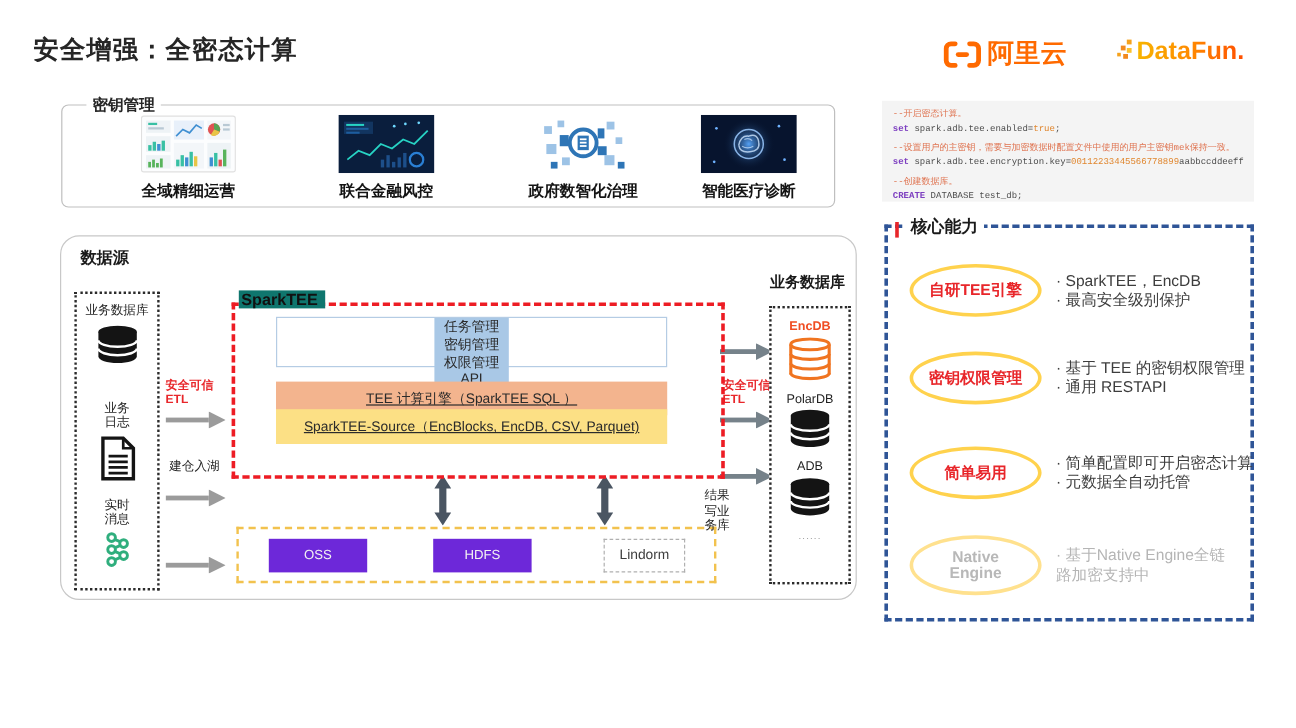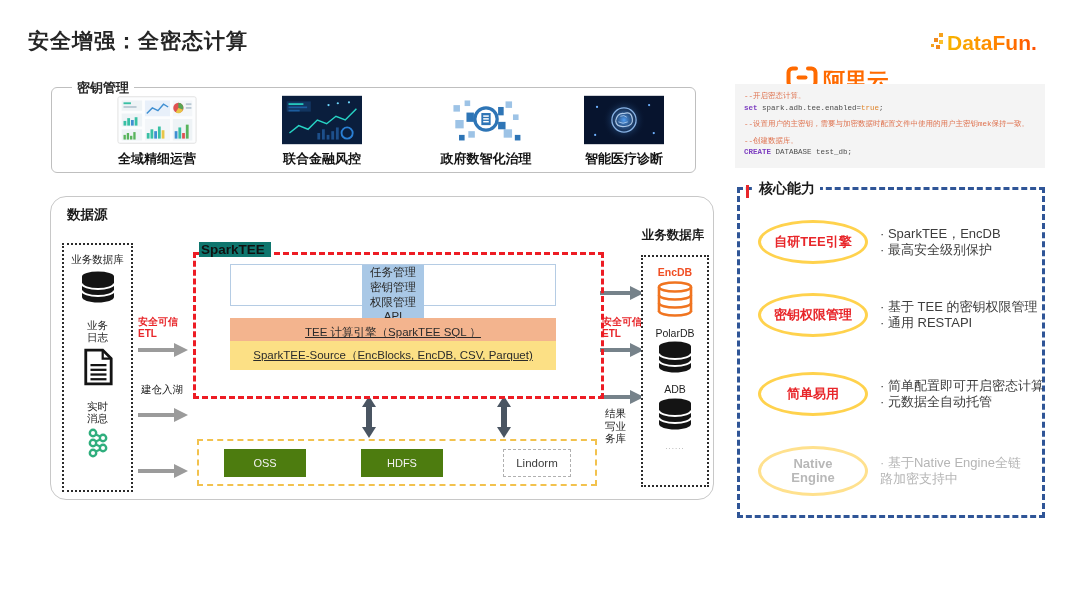--- a/index.html
+++ b/index.html
@@ -3,21 +3,21 @@
 <meta charset="utf-8">
 <style>
   html,body{margin:0;padding:0;}
   body{
     width:1080px;height:607px;position:relative;background:#fff;overflow:hidden;
     font-family:"Liberation Sans","DejaVu Sans",sans-serif;color:#333;
   }
   .abs{position:absolute;}
   
   .page-title{left:28px;top:27px;font-size:21px;font-weight:700;color:#262626;letter-spacing:1px;}
-  .ali-logo{left:786px;top:30px;display:flex;gap:5px;margin-top:36px;}
+  .ali-logo{left:786px;top:30px;display:flex;align-items:center;gap:5px;}
   .ali-text{font-size:22px;font-weight:800;color:var(--alibaba_orange,#ff6a00);}
   .df-logo{left:930px;top:31px;display:flex;align-items:flex-start;gap:2px;}
   .df-text{font-size:21px;font-weight:800;
     background:linear-gradient(90deg,#f7b500,#ff8a00,#ff4d00);
     -webkit-background-clip:text;background-clip:text;color:transparent;}
   
   .scn-box{left:51px;top:87px;width:643px;height:84px;border:1px solid #bfbfbf;border-radius:6px;}
   .scn-legend{left:20px;top:-9px;background:#fff;padding:0 5px;font-size:13px;font-weight:700;color:#262626;}
   .scn-item{width:120px;top:6px;text-align:center;}
   .scn-item svg{display:block;margin:0 auto;}
@@ -43,21 +43,21 @@
   .harrow.dark{color:#76828a;}
   .varrow{color:var(--dark_arrow,#4a5562);}
   .sparktee-lbl{left:148px;top:45px;font-size:13.5px;font-weight:700;color:#111;background:#0f766e;padding:0 6px 0 2px;z-index:3;}
   .red-box{left:142px;top:55px;width:405px;height:141px;border:3px dashed var(--accent_red,#ed1c24);z-index:1;}
   .mgmt-box{left:179px;top:67px;width:326px;height:42px;border:1px solid #b5cce4;background:#fff;display:flex;align-items:center;justify-content:space-between;padding:0 13px;box-sizing:border-box;z-index:2;flex-direction:column;}
   .mgmt-btn{width:62px;height:33px;background:var(--box_blue,#a9c8e6);display:flex;align-items:center;justify-content:center;font-size:11.5px;color:#2b2b2b;}
   .bar{left:179px;width:326px;display:flex;align-items:center;justify-content:center;font-size:11.5px;color:#2b2b2b;z-index:2;text-decoration:underline;}
   .bar-orange{top:121px;height:28px;background:var(--bar_orange,#f3b48e);}
   .bar-yellow{top:144px;height:29px;background:var(--bar_yellow,#fce085);}
   .store-box{left:146px;top:242px;width:400px;height:47px;border:2px dashed var(--storage_yellow,#f2c24e);box-sizing:border-box;}
-  .store-solid{top:8px;width:82px;height:28px;background:#4d7c0f;display:flex;align-items:center;justify-content:center;font-size:11px;color:#f2f2f2;}
+  .store-solid{top:8px;width:82px;height:28px;background:#6d28d9;display:flex;align-items:center;justify-content:center;font-size:11px;color:#f2f2f2;}
   .store-dashed{top:8px;left:304px;width:68px;height:28px;background:#fff;border:1.5px dashed #b0b0b0;display:flex;align-items:center;justify-content:center;font-size:11.5px;color:#3d3d3d;box-sizing:border-box;}
   .bizdb-title{left:586px;top:30px;width:72px;text-align:center;font-size:12.5px;}
   .ellipsis{font-size:8px;color:#9a9a9a;letter-spacing:1px;}
   
   .cap-box{left:737px;top:187px;width:308px;height:331px;border:3px dashed var(--dashed_blue,#2f5597);box-sizing:border-box;}
   .cap-title{left:14px;top:-10px;background:#fff;padding:0 5px;font-size:14px;font-weight:700;color:#1a1a1a;}
   .cap-tick{left:6px;top:-5px;width:3px;height:13px;background:var(--red_text,#e8262a);}
   .cap-row{left:18px;width:282px;display:flex;align-items:center;}
   .oval{width:104px;height:38px;flex:0 0 104px;border:3px solid var(--oval_yellow,#ffd24d);border-radius:50%;display:flex;align-items:center;justify-content:center;background:#fff;}
   .oval span{font-size:13px;font-weight:700;color:var(--red_text,#e8262a);text-align:center;white-space:pre-line;line-height:1.1;}
@@ -209,38 +209,39 @@
     </svg>
     <div class="scn-cap">智能医疗诊断</div>
   </div>
 </div>
 
 <div class="abs code">
   <div class="cl cm">--开启密态计算。</div>
   <div class="cl"><span class="kw">set</span><span> spark.adb.tee.enabled=</span><span class="val">true</span><span>;</span></div>
   <div class="gap"></div>
   <div class="cl cm">--设置用户的主密钥，需要与加密数据时配置文件中使用的用户主密钥mek保持一致。</div>
+  <div class="cl"><span class="kw">set</span><span> spark.adb.tee.encryption.key=</span><span class="val">00112233445566778899</span><span>aabbccddeeff</span></div>
   <div class="gap"></div>
   <div class="cl cm">--创建数据库。</div>
   <div class="cl"><span class="kw">CREATE</span><span> DATABASE test_db;</span></div>
 </div>
 
 <div class="abs dg">
 
   <div class="abs lbl-b dsrc-title">数据源</div>
 
   <div class="abs dot-box left-dot">
     <div class="small-lbl" style="margin-top:8px">业务数据库</div>
     <svg width="38" height="32" viewBox="0 0 38 32" style="margin-top:5px">
       <ellipse cx="19" cy="5.5" rx="16" ry="5" fill="#141414"></ellipse>
       <path d="M3 5.5 V26 c0 3 7.2 5.5 16 5.5 s16 -2.5 16 -5.5 V5.5" fill="#141414"></path>
       <path d="M3 12.5 c0 3 7.2 5.5 16 5.5 s16 -2.5 16 -5.5" fill="none" stroke="#fff" stroke-width="2"></path>
       <path d="M3 19.5 c0 3 7.2 5.5 16 5.5 s16 -2.5 16 -5.5" fill="none" stroke="#fff" stroke-width="2"></path>
     </svg>
-    <div class="small-lbl" style="margin-top:16px">业务
+    <div class="small-lbl" style="margin-top:31px">业务
 日志</div>
     <svg width="32" height="38" viewBox="0 0 34 40" style="margin-top:4px">
       <path d="M4 2 h18 l9 9 v27 H4 z" fill="#fff" stroke="#141414" stroke-width="3"></path>
       <path d="M22 2 v9 h9" fill="none" stroke="#141414" stroke-width="2.4"></path>
       <g stroke="#141414" stroke-width="2.4">
         <line x1="9" y1="18" x2="26" y2="18"></line>
           <line x1="9" y1="23" x2="26" y2="23"></line>
           <line x1="9" y1="28" x2="26" y2="28"></line>
           <line x1="9" y1="33" x2="26" y2="33"></line>
       </g>
@@ -313,21 +314,21 @@
   <div class="abs red-lbl" style="left:551px;top:119px">安全可信
 ETL</div>
   <svg class="abs harrow dark" style="left:549px;top:146px" width="44" height="14" fill="currentColor">
     <rect x="0" y="5" width="30" height="4"></rect>
       <polygon points="30,0 44,7 30,14"></polygon>
   </svg>
   <svg class="abs harrow dark" style="left:549px;top:193px" width="44" height="14" fill="currentColor">
     <rect x="0" y="5" width="30" height="4"></rect>
       <polygon points="30,0 44,7 30,14"></polygon>
   </svg>
-  <div class="abs small-lbl" style="left:554px;top:210px;text-align:right">结果
+  <div class="abs small-lbl" style="left:536px;top:210px;text-align:right">结果
 写业
 务库</div>
 
   <div class="abs lbl-b bizdb-title">业务数据库</div>
   <div class="abs dot-box right-dot">
     <div class="small-lbl" style="margin-top:9px;color:#f04e23;font-weight:700">EncDB</div>
     <svg width="40" height="36" viewBox="0 0 40 36" style="margin-top:2px" fill="none" stroke="#f07420" stroke-width="2.6">
       <ellipse cx="20" cy="6" rx="16" ry="4.5"></ellipse>
       <path d="M4 6 v25"></path>
         <path d="M36 6 v25"></path>

